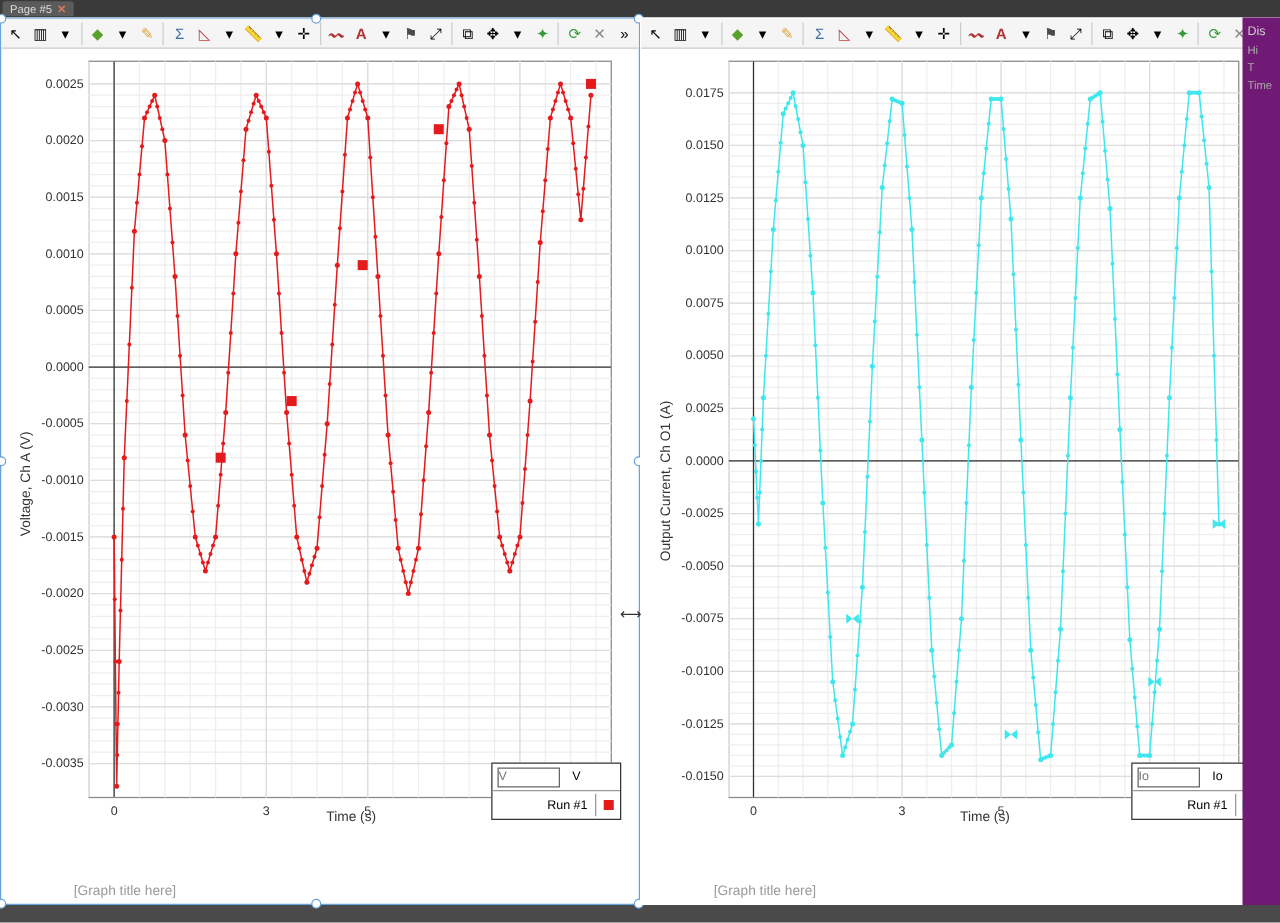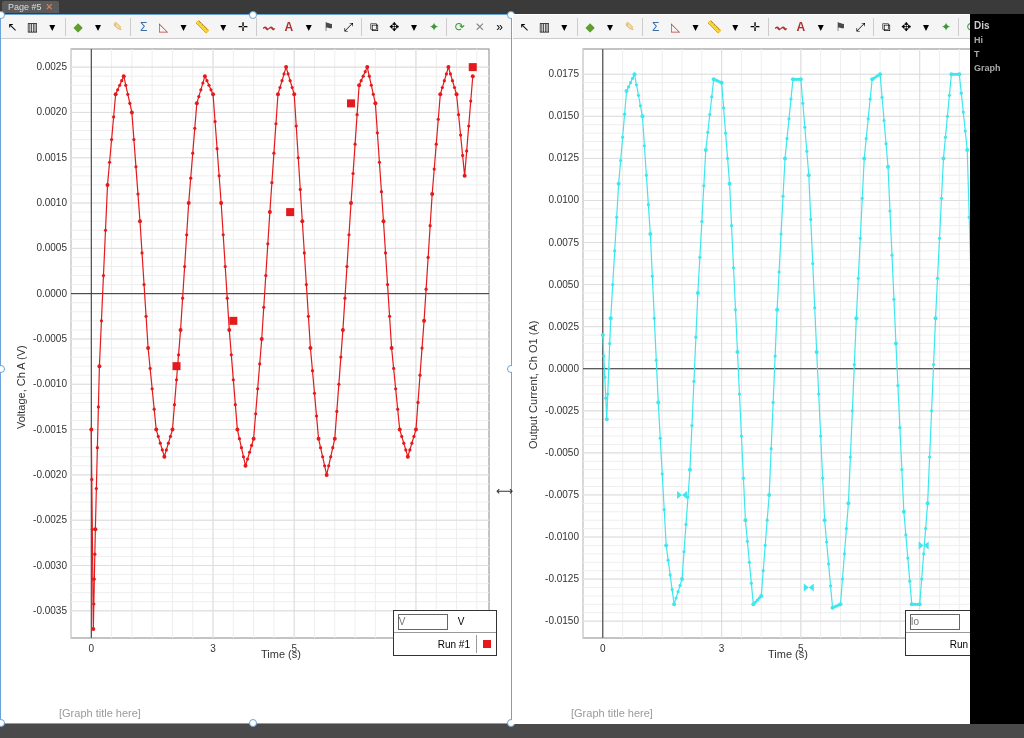--- a/index.html
+++ b/index.html
@@ -33,27 +33,26 @@
   .workspace {
     background: #fff;
     height: 710px;
     display: flex;
     position: relative;
   }
   .right-panel {
     position: absolute;
     right: 0;
     top: 14px;
-    width: 54px;
+    width: 30px;
     height: 710px;
-    background: #000000;
+    background: #701a75;
     color: #bbb;
     font-size: 10px;
     padding-top: 4px;
-    font-weight: bold;
   }
   .right-panel .hdr { padding: 2px 4px; color: #ccc; font-size: 10px; }
   .right-panel .lbl { padding: 2px 4px; color: #aaa; font-size: 9px; }
   .chart-panel {
     flex: 1;
     position: relative;
     background: #fff;
     border: 1px solid transparent;
   }
   .chart-panel.selected {
@@ -928,14 +927,14 @@
     <div class="title-placeholder">[Graph title here]</div>
   </div>
 
   <div class="splitter">⟷</div>
 </div>
 
 <div class="right-panel">
   <div class="hdr">Dis</div>
   <div class="lbl">Hi</div>
   <div class="lbl">T</div>
-  <div class="lbl">Graph</div>
+  <div class="lbl">Time</div>
 </div>
 
 </body></html>

